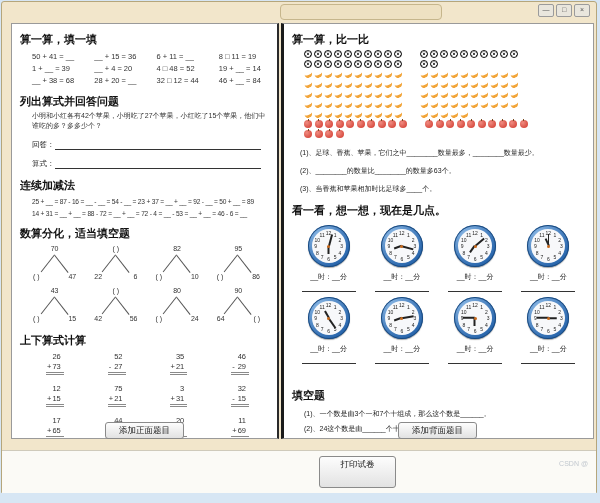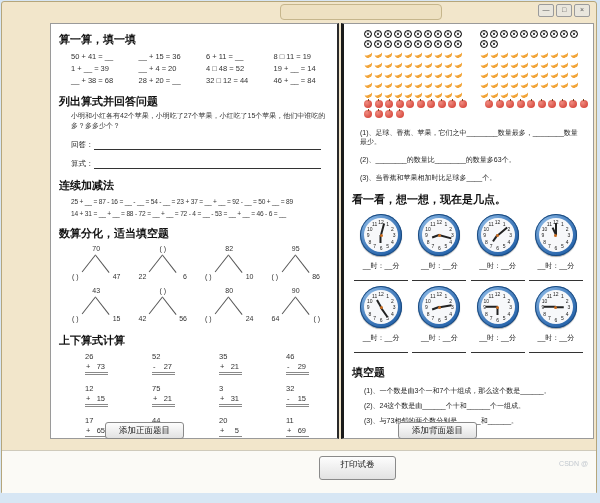--- a/index.html
+++ b/index.html
@@ -10,21 +10,21 @@
   #titlebar{position:relative;height:20px;}
   #title-text{position:absolute;left:8px;top:4px;font-size:11px;font-weight:bold;color:#4a4236;}
   #title-tab{position:absolute;left:278px;top:2px;width:160px;height:14px;background:#eee1c2;
     border:1px solid #c6b68c;border-radius:4px;}
   #win-controls{position:absolute;right:6px;top:2px;display:flex;gap:2px;}
   .win-btn{width:14px;height:11px;background:#e9e6dd;border:1px solid #9b9b9b;font-size:7px;
     line-height:10px;text-align:center;color:#555;border-radius:2px;}
   
   #pages{position:absolute;left:9px;top:21px;width:583px;height:416px;display:flex;}
   .page{background:#fff;border:1px solid #9a9a9a;box-sizing:border-box;overflow:hidden;}
-  #page-left{width:289px;border-right:2px solid #2a2a2a;margin-left:39px;}
+  #page-left{width:268px;border-right:2px solid #2a2a2a;}
   #page-right{flex:1;margin-left:2px;border-left:3px solid #1a1a1a;}
   .page-inner{padding:5px 8px;}
   .sec-title{font-size:11px;font-weight:bold;color:#111;margin:3px 0 2px 0;}
   
   .eq-row{display:flex;}
   .eq-cell{width:25%;box-sizing:border-box;padding:3px 0 0 12px;font-size:7.5px;color:#333;white-space:nowrap;}
   
   .problem{font-size:7px;color:#333;margin:2px 2px 0 12px;line-height:10px;}
   .ans-line{display:flex;align-items:flex-end;font-size:7.5px;color:#222;margin:9px 8px 0 12px;}
   .ans-line .lbl{white-space:nowrap;}
@@ -35,21 +35,21 @@
   #trees{display:flex;flex-wrap:wrap;padding:2px 0 0 4px;}
   .tree{width:25%;box-sizing:border-box;height:42px;position:relative;font-size:7px;color:#333;}
   .t-top{position:absolute;top:0;left:0;right:0;text-align:center;}
   .t-line{position:absolute;left:50%;top:10px;width:22px;height:1px;background:#555;transform-origin:left top;}
   .t-ll{transform:rotate(128deg);}
   .t-lr{transform:rotate(52deg);}
   .t-bot{position:absolute;top:28px;left:0;right:0;display:flex;justify-content:space-between;padding:0 9px;}
   
   #verticals{display:flex;flex-wrap:wrap;padding-left:2px;}
   .vp{width:25%;box-sizing:border-box;padding:0 20px 0 24px;font-size:7.5px;color:#333;margin:2px 0 7px 0;}
-  .vp .vp-top{text-align:left;padding-right:3px;}
+  .vp .vp-top{text-align:right;padding-right:3px;}
   .vp .vp-bot{display:flex;justify-content:space-between;border-bottom:3px double #8a8a8a;padding:1px 3px 1px 1px;}
   
   .icon-row{display:flex;margin-left:12px;height:10px;align-items:center;}
   .grp{display:flex;margin-right:16px;}
   .ball{width:8px;height:8px;border-radius:50%;background:#fff;border:1px solid #111;
     box-sizing:border-box;margin-right:2px;position:relative;}
   .ball::before{content:"";position:absolute;left:2px;top:2px;width:2px;height:2px;border-radius:50%;
     background:#111;box-shadow:2.5px 1.5px 0 -0.5px #111,-2.2px 1.5px 0 -0.5px #111,0 -2.2px 0 -0.5px #111,
     2.2px -1.8px 0 -0.5px #111,-2.2px -1.8px 0 -0.5px #111;}
   .banana{width:8px;height:6px;border-bottom:3px solid #f2a53a;border-radius:50%;
@@ -73,21 +73,21 @@
   .clock-rule{width:54px;border-bottom:1px solid #333;height:9px;}
   .fq{font-size:7px;color:#222;margin:6px 0 0 12px;line-height:9px;}
   
   .btn{position:absolute;height:17px;background:linear-gradient(#fdfdfd,#e2e2e2);
     border:1px solid #8a8a8a;border-radius:3px;font-size:8.5px;color:#222;text-align:center;
     line-height:15px;box-sizing:border-box;font-family:"Liberation Sans",sans-serif;}
   #btn-add-front{left:103px;top:420px;width:79px;}
   #btn-add-back{left:396px;top:420px;width:79px;}
   #footer-strip{position:absolute;left:0;top:448px;width:594px;height:42px;background:#fbfaf6;border-top:1px solid #cfcabb;}
   #btn-refresh{left:207px;top:454px;width:77px;height:18px;}
-  #btn-print{left:317px;top:454px;width:77px;height:24px;}
+  #btn-print{left:317px;top:454px;width:77px;height:32px;}
   #watermark{position:absolute;right:8px;top:458px;font-size:7px;color:#c2c8cf;}
 </style>
 </head>
 <body>
 
 <div id="window">
   <div id="titlebar">
     <div id="title-tab"></div>
     <div id="win-controls">
       <div class="win-btn">—</div>
@@ -300,20 +300,21 @@
                 <span class="op">+</span>
                 <span>69</span>
               </div>
             </div>
           </div>
       </div>
     </div>
 
     <div class="page" id="page-right">
       <div class="page-inner">
+        <div class="sec-title">算一算，比一比</div>
         <div id="icon-rows">
             <div class="icon-row">
               <span class="grp">
                 <span class="ball"></span>
                 <span class="ball"></span>
                 <span class="ball"></span>
                 <span class="ball"></span>
                 <span class="ball"></span>
                 <span class="ball"></span>
                 <span class="ball"></span>
@@ -700,21 +701,21 @@
                   <div class="hand h" style="transform: rotate(90deg);"></div>
                   <div class="hand m" style="transform: rotate(270deg);"></div>
                   <div class="pin"></div>
                 </div>
               </div>
               <div class="clock-label">__时：__分</div>
               <div class="clock-rule"></div>
             </div>
           </div>
 
-        <div class="sec-title" style="margin-top:12px">填空题</div>
+        <div class="sec-title" style="margin-top:24px">填空题</div>
         <div id="fill-questions">
             <div class="fq">(1)、一个数是由3个一和7个十组成，那么这个数是______。</div>
             <div class="fq">(2)、24这个数是由______个十和______个一组成。</div>
             <div class="fq">(3)、与73相邻的两个数分别是______和______。</div>
           </div>
       </div>
     </div>
   </div>
 
   <div class="btn" id="btn-add-front">添加正面题目</div>

